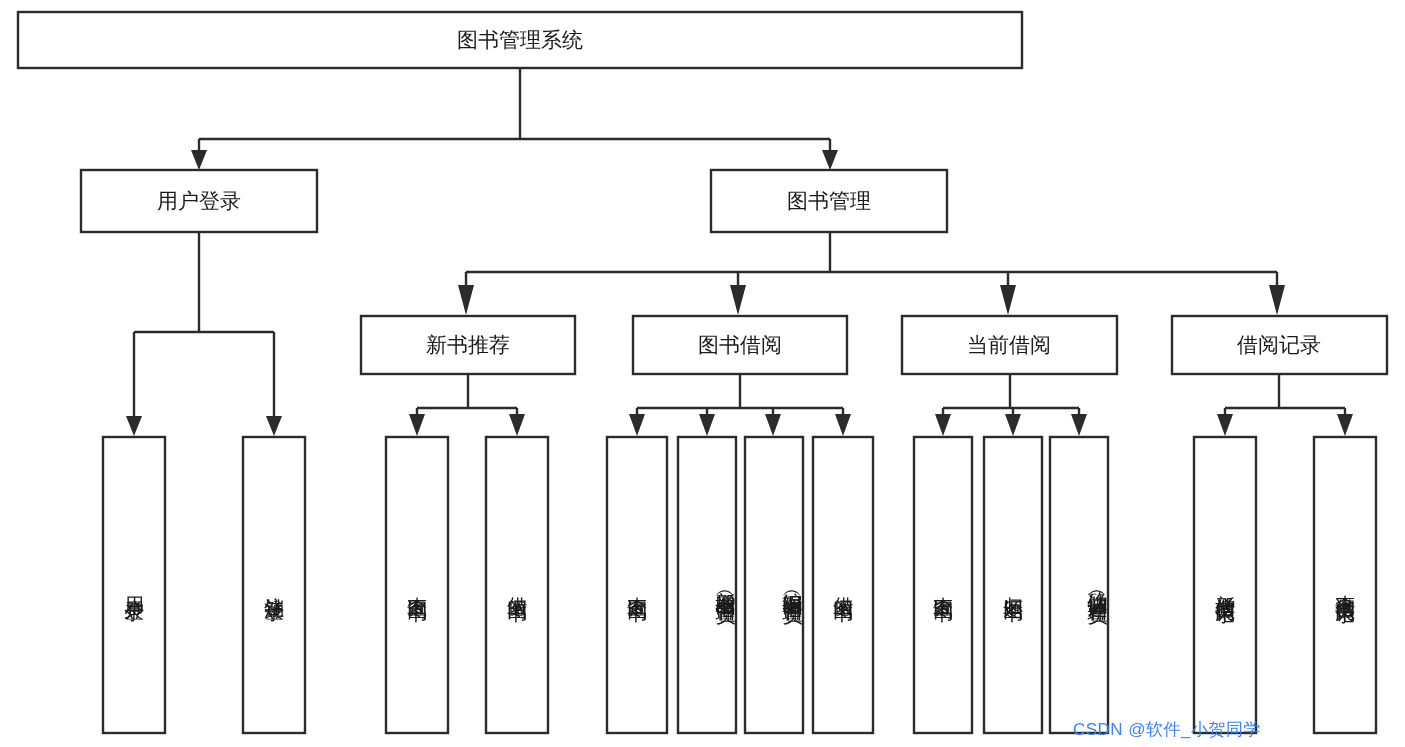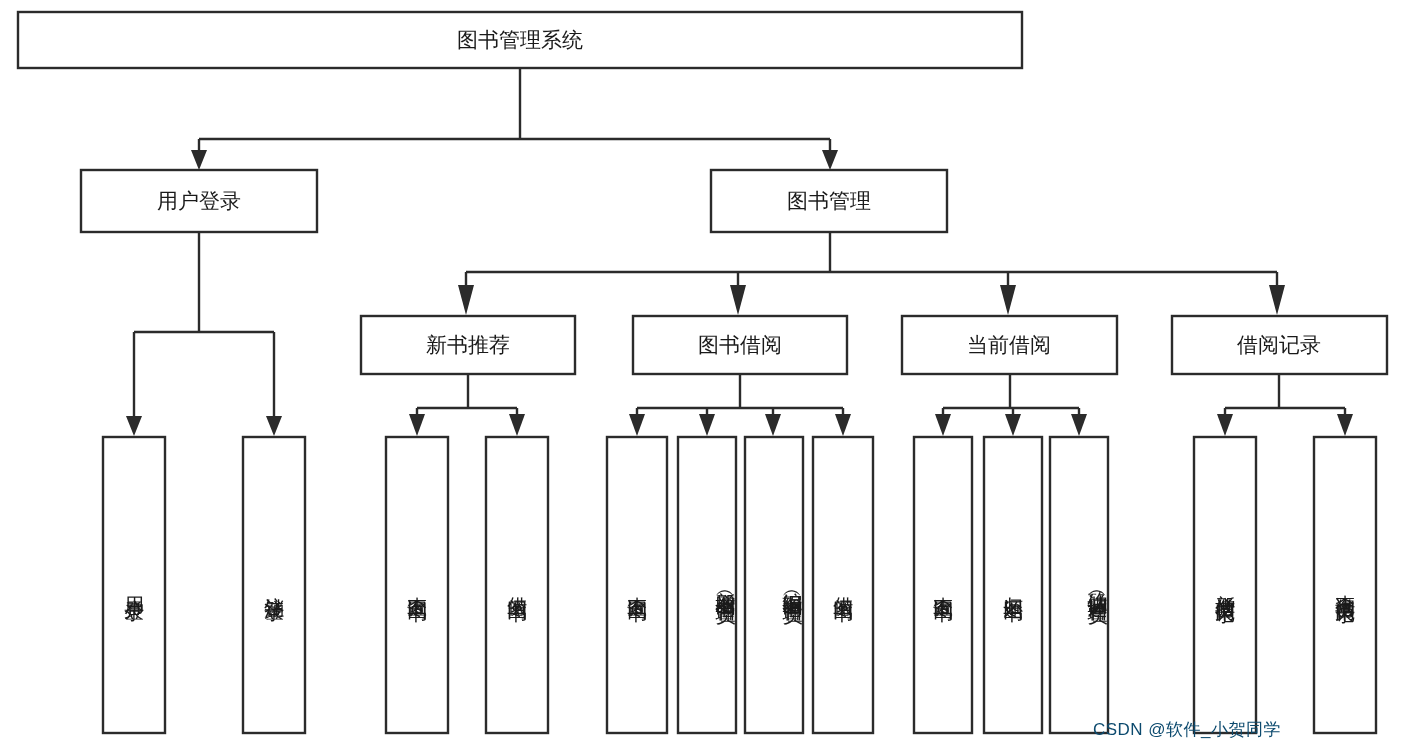--- a/index.html
+++ b/index.html
@@ -11,21 +11,20 @@
     width: 1405px;
     height: 747px;
     font-family: "Liberation Sans", "DejaVu Sans", sans-serif;
     overflow: hidden;
     position: relative;
   }
   #diagram-root {
     position: relative;
     width: 1269px;
     height: 747px;
-    padding-left: 20px;
   }
   svg.diagram-canvas {
     position: absolute;
     left: 0;
     top: 0;
     width: 1405px;
     height: 747px;
   }
   .node-box {
     fill: #ffffff;
@@ -63,21 +62,21 @@
     letter-spacing: 2px;
     white-space: nowrap;
     pointer-events: none;
   }
   .watermark {
     position: absolute;
     right: 8px;
     bottom: 6px;
     font-family: "Liberation Sans", "DejaVu Sans", sans-serif;
     font-size: 17px;
-    color: #0c4a6e;
+    color: #3b82f6;
     letter-spacing: 0.5px;
     user-select: none;
   }
 </style>
 </head>
 <body>
 
 <div id="diagram-root">
 
   <svg class="diagram-canvas" viewBox="0 0 1405 747">

